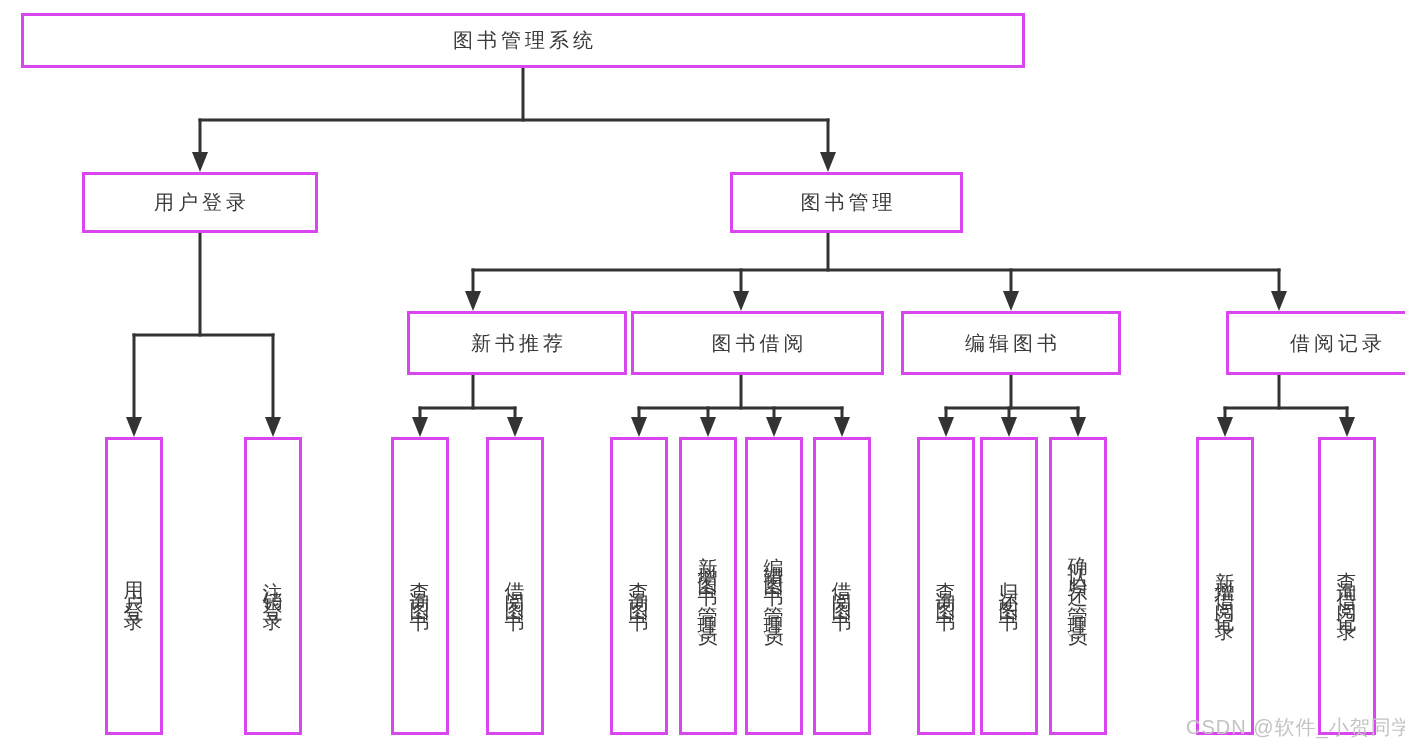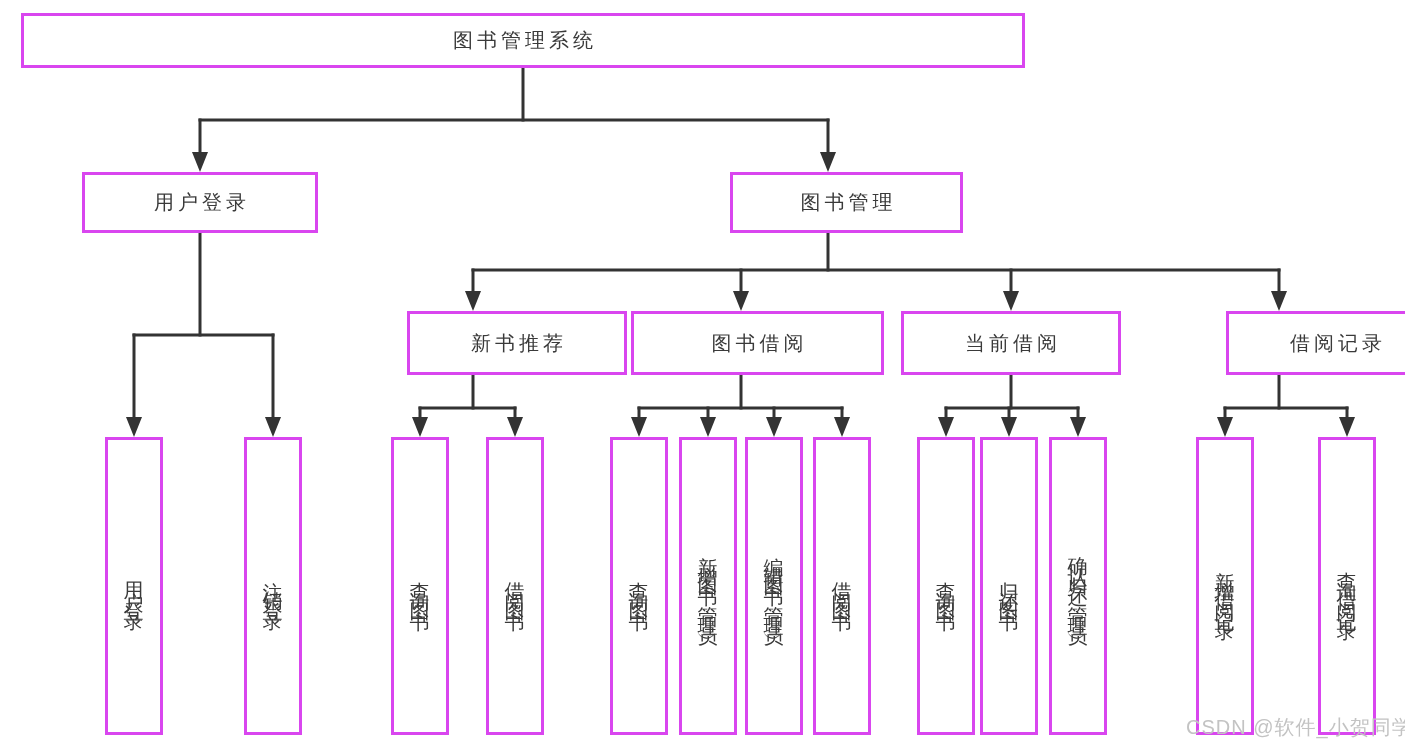--- a/index.html
+++ b/index.html
@@ -137,21 +137,21 @@
     </g>
   </svg>
 
   <div class="node h" style="left:21px; top:13px; width:1004px; height:55px;">图书管理系统</div>
 
   <div class="node h" style="left:82px; top:172px; width:236px; height:61px;">用户登录</div>
   <div class="node h" style="left:712px; top:172px; width:233px; height:61px;margin-left:18px;">图书管理</div>
 
   <div class="node h" style="left:363px; top:311px; width:220px; height:64px;margin-left:44px;">新书推荐</div>
   <div class="node h" style="left:631px; top:311px; width:253px; height:64px;">图书借阅</div>
-  <div class="node h" style="left:901px; top:311px; width:220px; height:64px;">当前借阅</div>
+  <div class="node h" style="left:901px; top:311px; width:220px; height:64px;">编辑图书</div>
   <div class="node h" style="left:1226px; top:311px; width:220px; height:64px;">借阅记录</div>
 
   <div class="node leaf" style="left:105px;">
     <span class="vtext">用户登录</span>
   </div>
   <div class="node leaf" style="left:244px;">
     <span class="vtext">注销登录</span>
   </div>
 
   <div class="node leaf" style="left:391px;">

